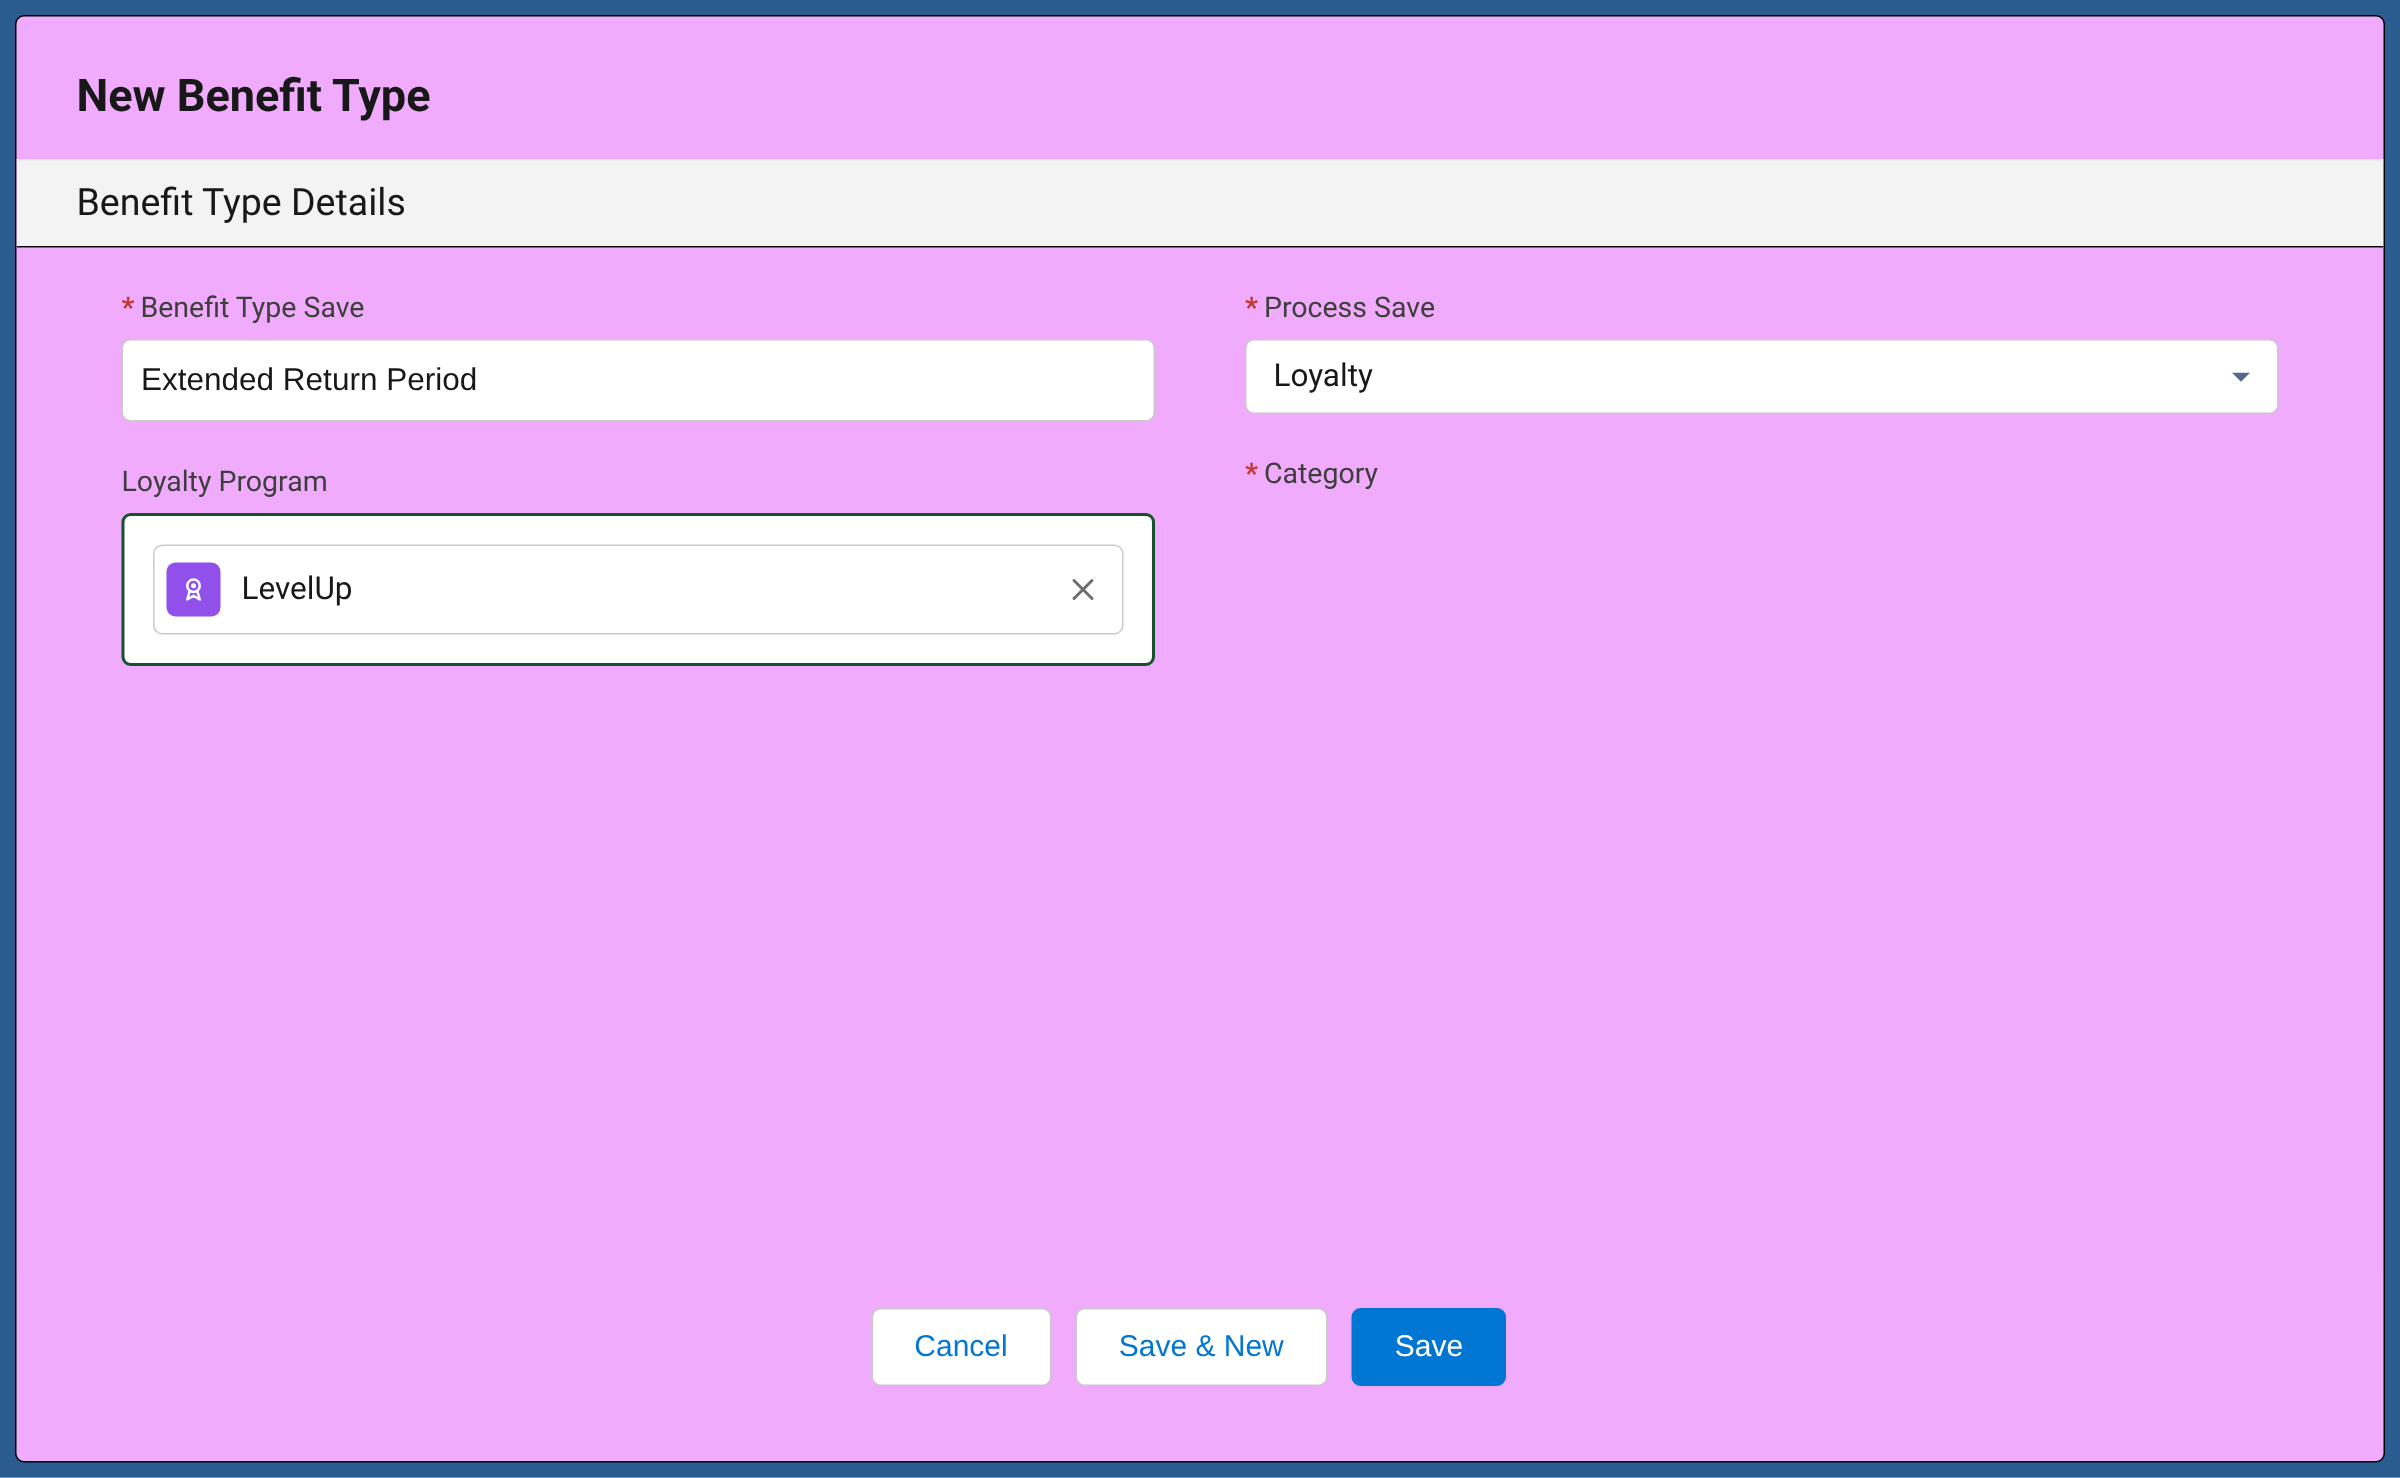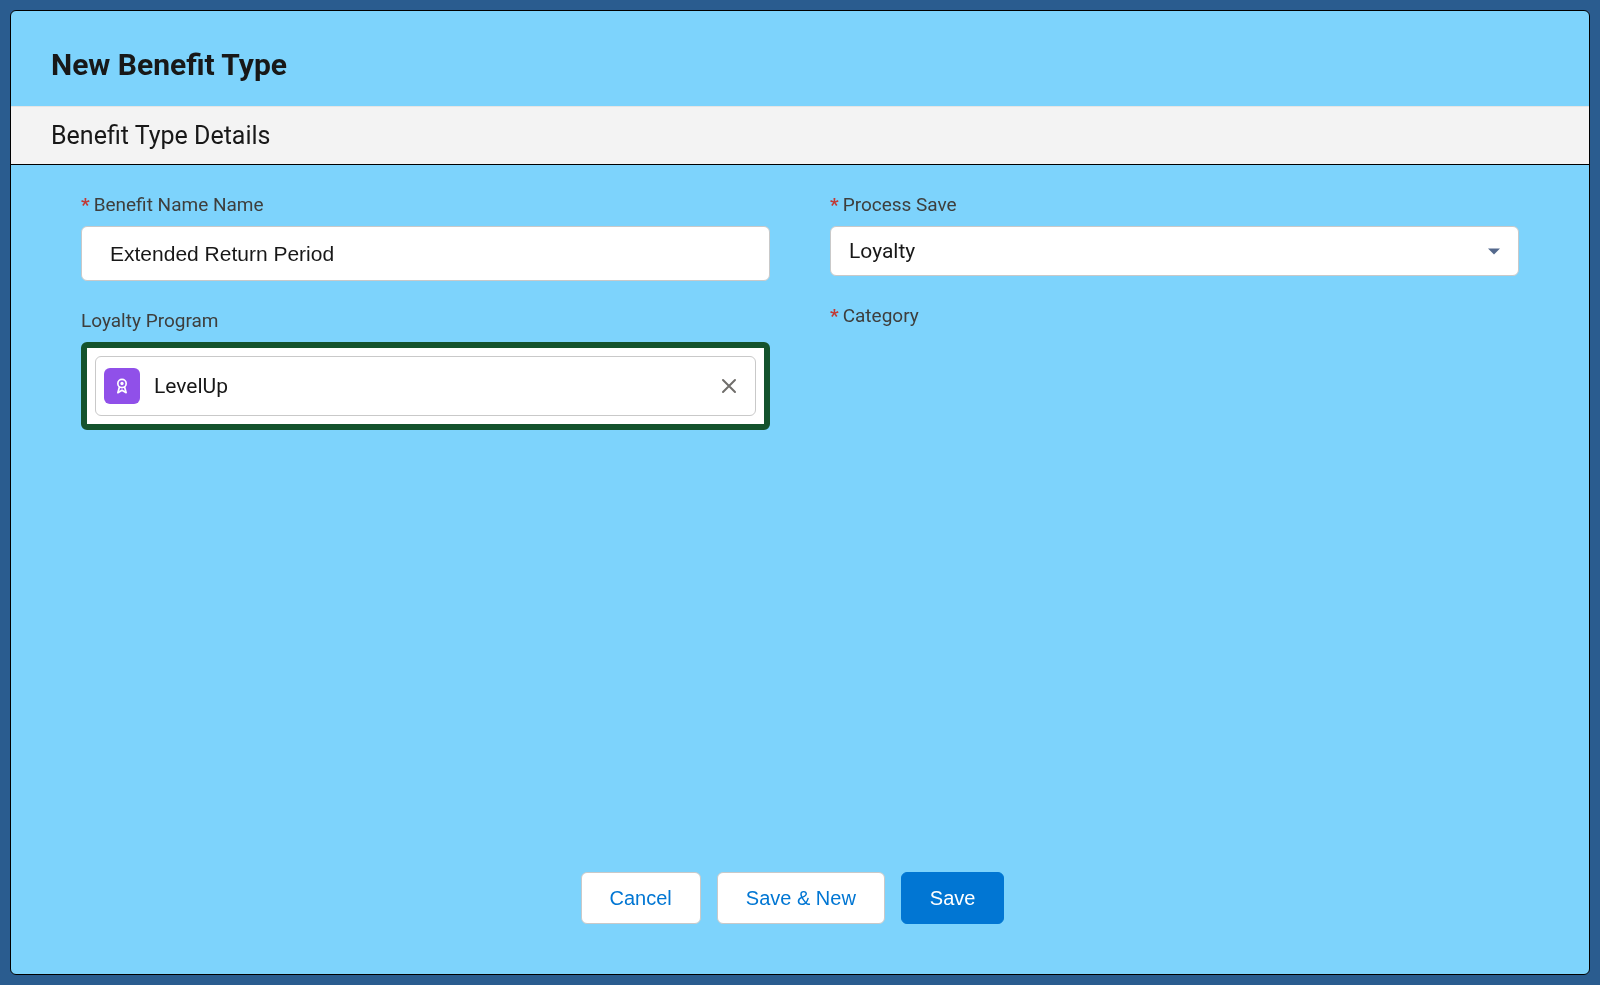--- a/index.html
+++ b/index.html
@@ -9,21 +9,21 @@
     }
     body {
       font-family: -apple-system, BlinkMacSystemFont, "Segoe UI", Roboto, Helvetica, Arial, sans-serif;
       background: #2a5c8f;
       padding: 10px;
       display: flex;
       justify-content: center;
       align-items: flex-start;
     }
     .modal {
-      background: #7dd3fc;
+      background: #f0abfc;
       border-radius: 6px;
       width: 100%;
       max-width: 1580px;
       height: 965px;
       display: flex;
       flex-direction: column;
       overflow: hidden;
       border: 1px solid #000;
     }
     .modal-header {
@@ -73,21 +73,21 @@
     .required {
       color: #c23934;
       font-weight: 700;
       margin-right: 2px;
     }
     .text-input {
       width: 100%;
       height: 55px;
       border: 1px solid #c9c9c9;
       border-radius: 6px;
-      padding: 0 28px;
+      padding: 0 12px;
       font-size: 21px;
       color: #181818;
       background: #fff;
     }
     .select-wrapper {
       position: relative;
       width: 100%;
     }
     .select-input {
       width: 100%;
@@ -104,23 +104,23 @@
       align-items: center;
     }
     .select-caret {
       position: absolute;
       right: 18px;
       top: 50%;
       transform: translateY(-50%);
       pointer-events: none;
     }
     .lookup-wrapper {
-      border: 6px solid #14532d;
-      border-radius: 6px;
-      padding: 8px;
+      border: 2px solid #14532d;
+      border-radius: 6px;
+      padding: 19px;
       background: #fff;
     }
     .lookup-pill {
       border: 1px solid #c9c9c9;
       border-radius: 6px;
       height: 60px;
       display: flex;
       align-items: center;
       padding: 0 14px 0 8px;
       gap: 14px;
@@ -190,21 +190,21 @@
   <div class="section-header">
     <h2 class="section-title">Benefit Type Details</h2>
   </div>
 
   <div class="form-body">
 
     <div class="form-col">
       <div class="form-group">
         <label class="form-label">
           <span class="required">*</span>
-          <span>Benefit Name Name</span>
+          <span>Benefit Type Save</span>
         </label>
         <input type="text" class="text-input" value="Extended Return Period" style="">
       </div>
 
       <div class="form-group">
         <label class="form-label">
           <span>Loyalty Program</span>
         </label>
         <div class="lookup-wrapper">
           <div class="lookup-pill">

